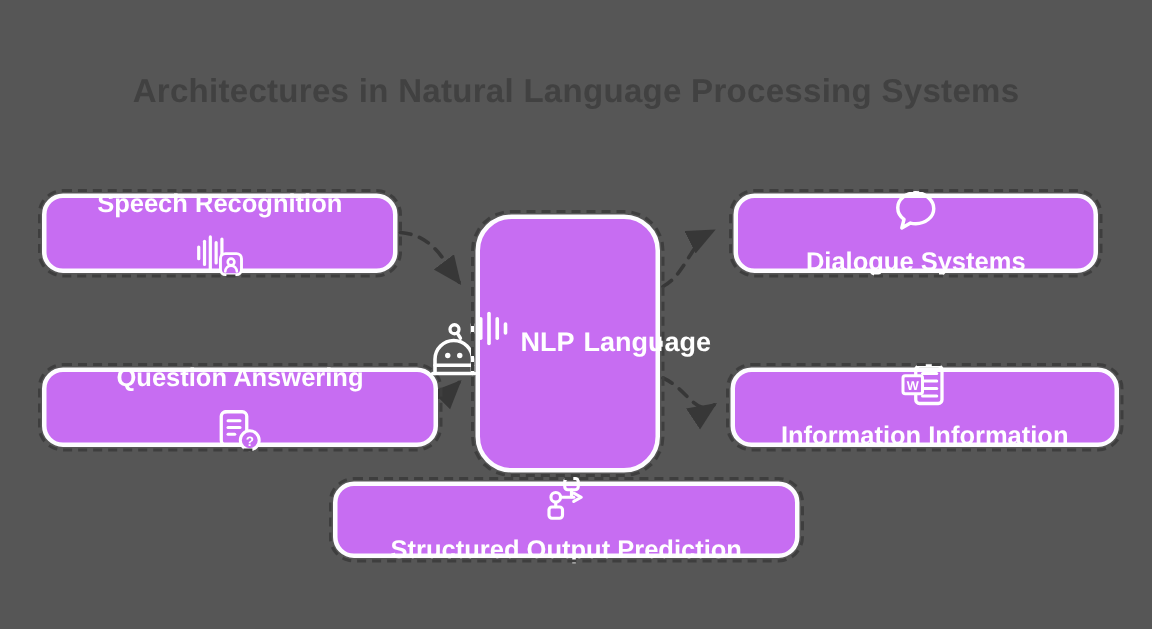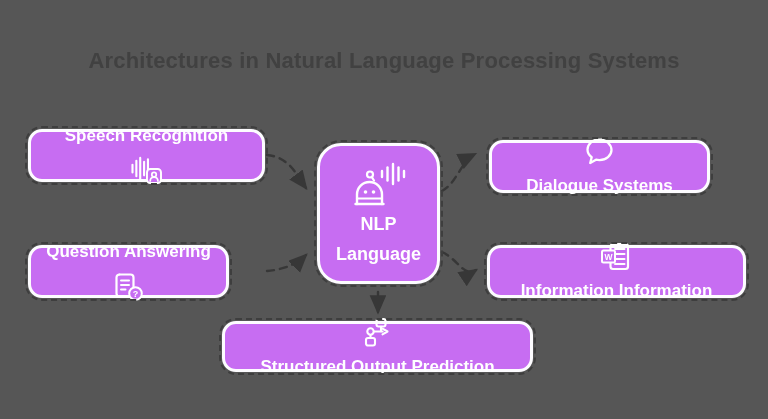--- a/index.html
+++ b/index.html
@@ -13,27 +13,27 @@
   }
   .connectors{position:absolute;left:0;top:0;width:768px;height:419px;z-index:1;}
   .node{
     position:absolute;z-index:2;display:flex;align-items:center;justify-content:center;
     gap:10px;background:#c76df2;border:3px solid #fdfcff;border-radius:14px;
     outline:2px dashed #3e3e3e;outline-offset:1px;box-sizing:border-box;
     color:#ffffff;font-size:17px;font-weight:600;white-space:nowrap;flex-direction:column;
   }
   .node .ic{display:flex;align-items:center;justify-content:center;flex:0 0 auto;}
   #n-speech{left:28px;top:129px;width:237px;height:53px;}
-  #n-question{left:28px;top:245px;width:201px;height:53px;}
-  #n-dialogue{left:489px;top:140px;width:221px;height:53px;}
+  #n-question{left:28px;top:245px;width:264px;height:53px;}
+  #n-dialogue{left:489px;top:129px;width:243px;height:53px;}
   #n-infoext{left:487px;top:245px;width:259px;height:53px;}
   #n-structured{left:222px;top:321px;width:311px;height:51px;}
   #n-center{
-    left:317px;top:143px;width:123px;height:141px;border-radius:24px;
-    flex-direction:column;gap:6px;font-size:18px;line-height:1.3;text-align:center;
+    left:317px;top:143px;width:123px;height:172px;border-radius:24px;
+    flex-direction:row;gap:6px;font-size:18px;line-height:1.3;text-align:center;
   }
   svg{display:block;}
 </style>
 </head>
 <body>
 
 <div class="stage">
 
   <div class="title">Architectures in Natural Language Processing Systems</div>
 

